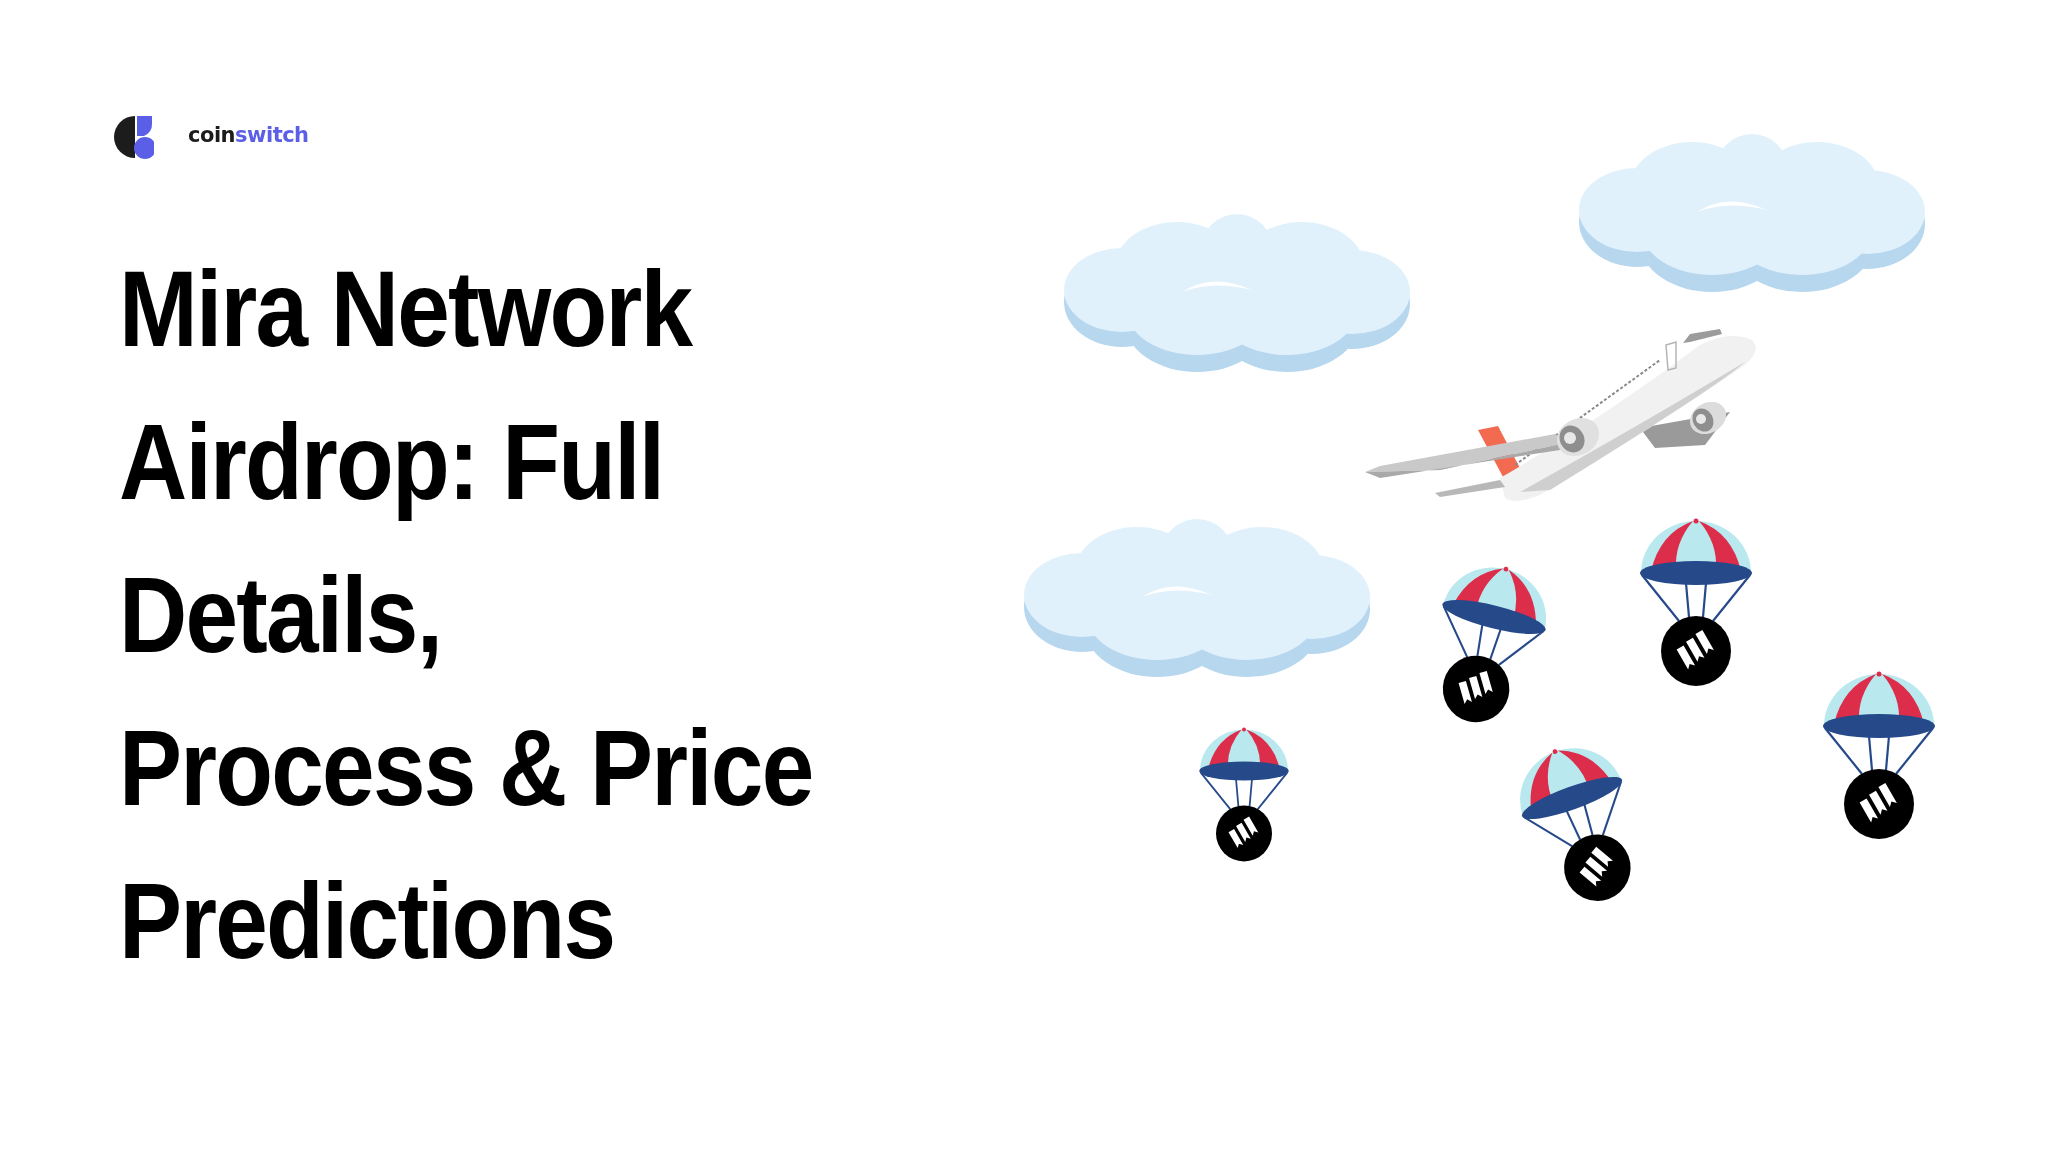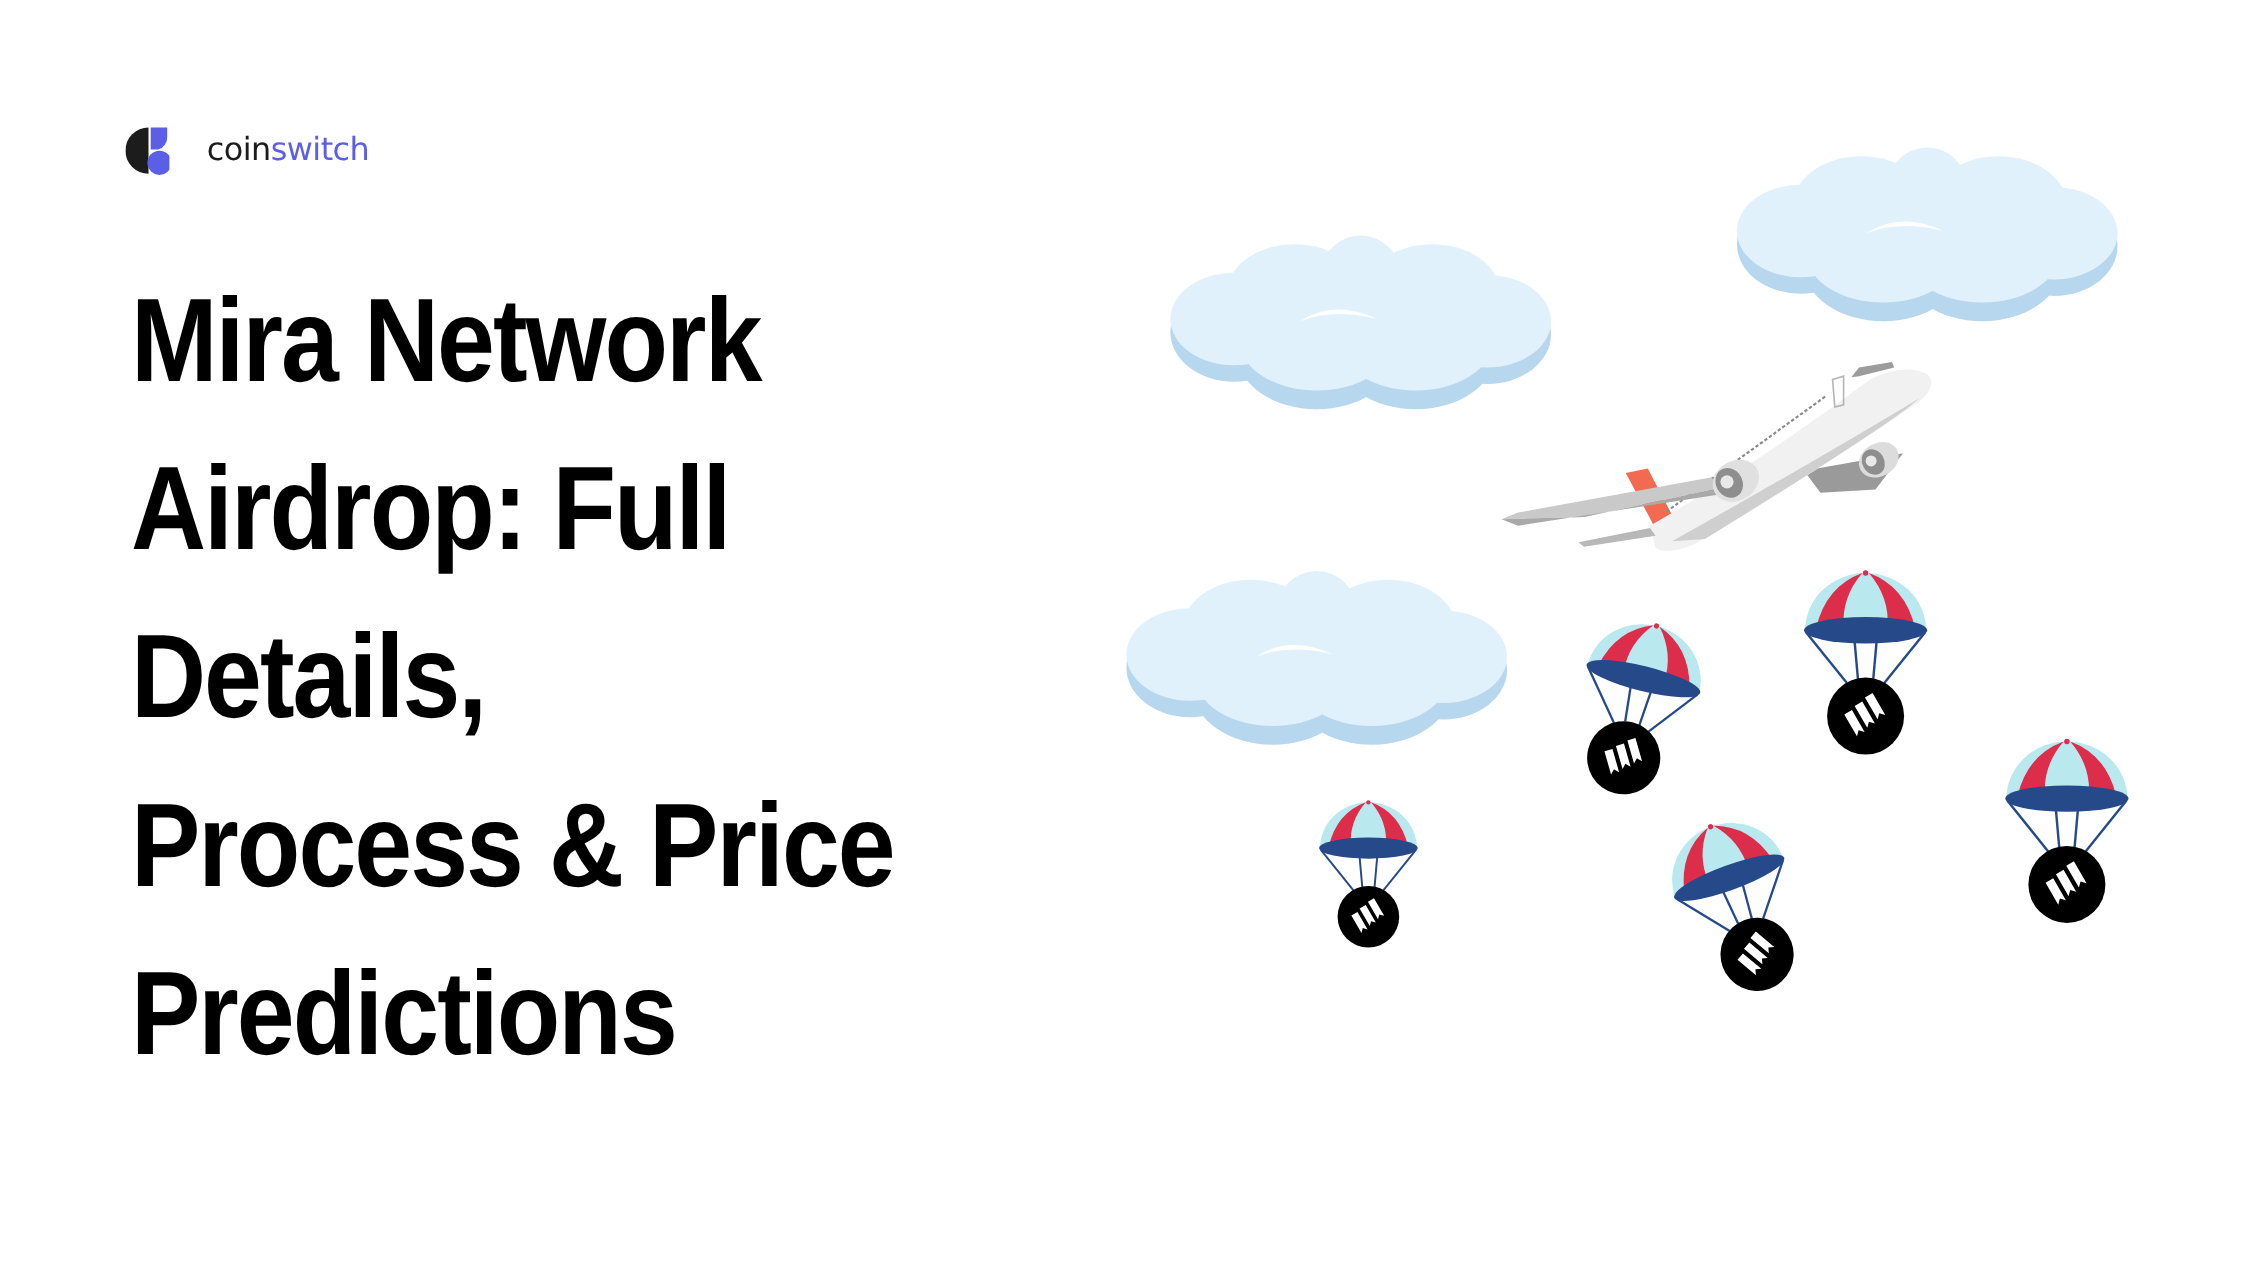--- a/index.html
+++ b/index.html
@@ -4,22 +4,22 @@
 <style>
   html, body { margin:0; padding:0; }
   body {
     width:2048px; height:1152px; overflow:hidden; position:relative;
     background:#ffffff;
     font-family:"Liberation Sans", sans-serif;
   }
   .logo { position:absolute; left:114px; top:114px; height:46px; display:flex; align-items:center; }
   .logo-icon { width:40px; height:46px; position:relative; }
   .logo-word {
-    margin-left:34px; font-family:"DejaVu Sans", sans-serif; font-size:29px;
-    font-weight:400; letter-spacing:-0.5px; line-height:1; position:relative; top:-2px;
+    margin-left:34px; font-family:"DejaVu Sans", sans-serif; font-size:21px;
+    font-weight:700; letter-spacing:-0.5px; line-height:1; position:relative; top:-2px;
   }
   .logo-word .coin { color:#1c1c1c; }
   .logo-word .switch { color:#5b5fe8; }
 
   .title {
     position:absolute; left:119px; top:232px; margin:0;
     font-family:"Liberation Sans", sans-serif; font-weight:700;
     font-size:108px; line-height:153px; color:#000;
     letter-spacing:-2px;
     transform-origin:left top; transform:scaleX(0.875);

